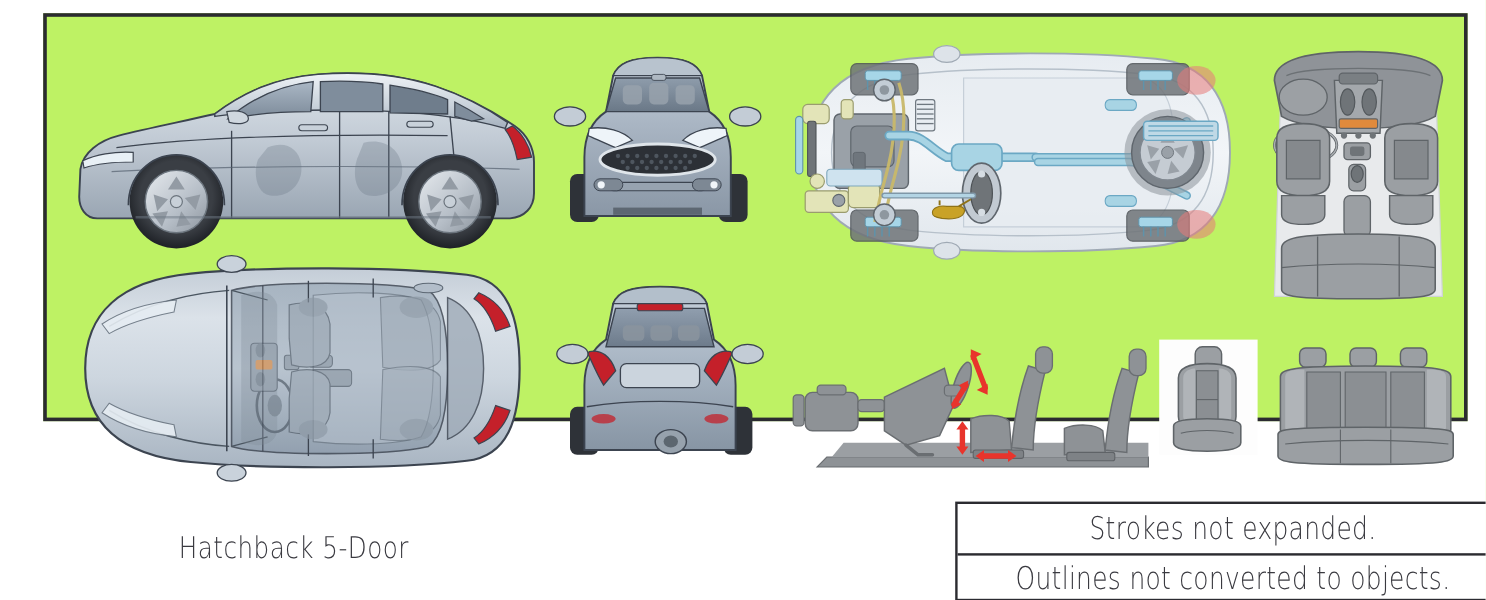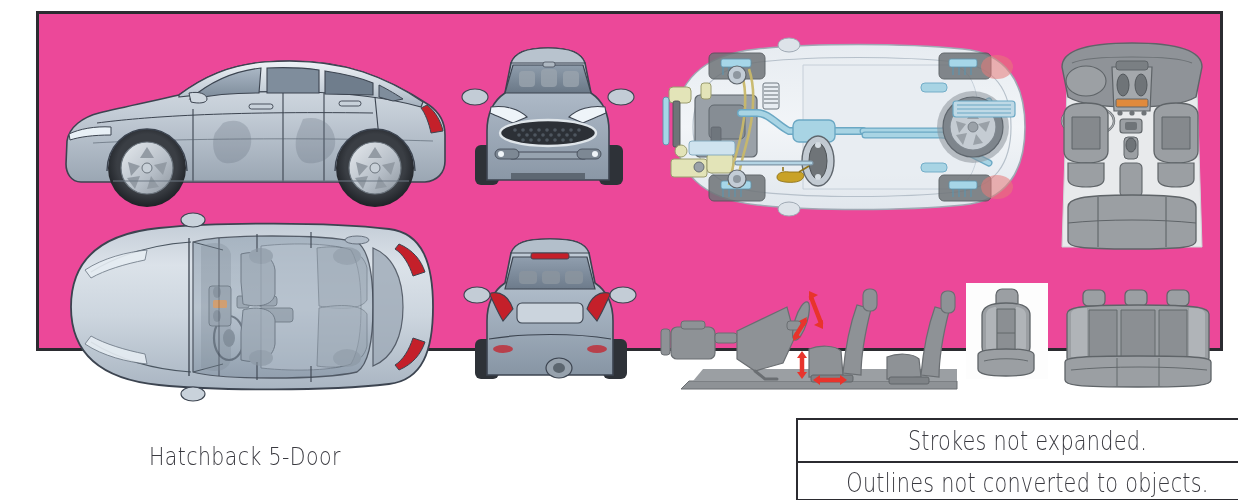--- a/index.html
+++ b/index.html
@@ -14,21 +14,21 @@
     position: relative;
     width: 1238px; height: 500px;
     background: #ffffff;
   }
   
   #frame {
     position: absolute;
     left: 36px; top: 11px;
     width: 1187px; height: 340px;
     border: 3px solid #2b2b30;
-    background: #ec4899;
+    background: #bef264;
   }
   .view { position: absolute; }
   svg { display: block; overflow: visible; }
 
   
   #caption {
     position: absolute;
     left: 110px; top: 428px;
     font-family: "DejaVu Sans", sans-serif;
     font-size: 25px;

